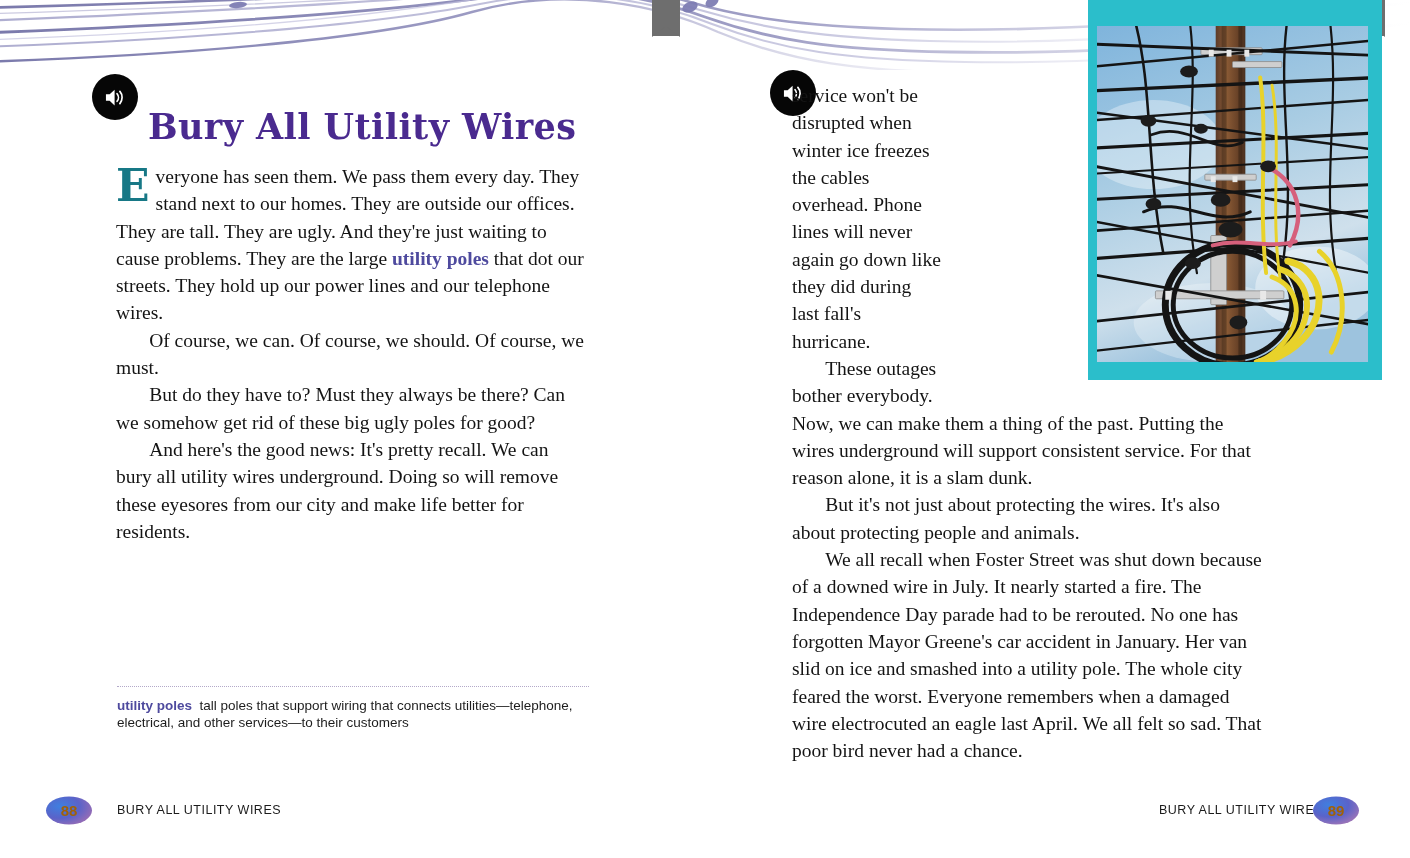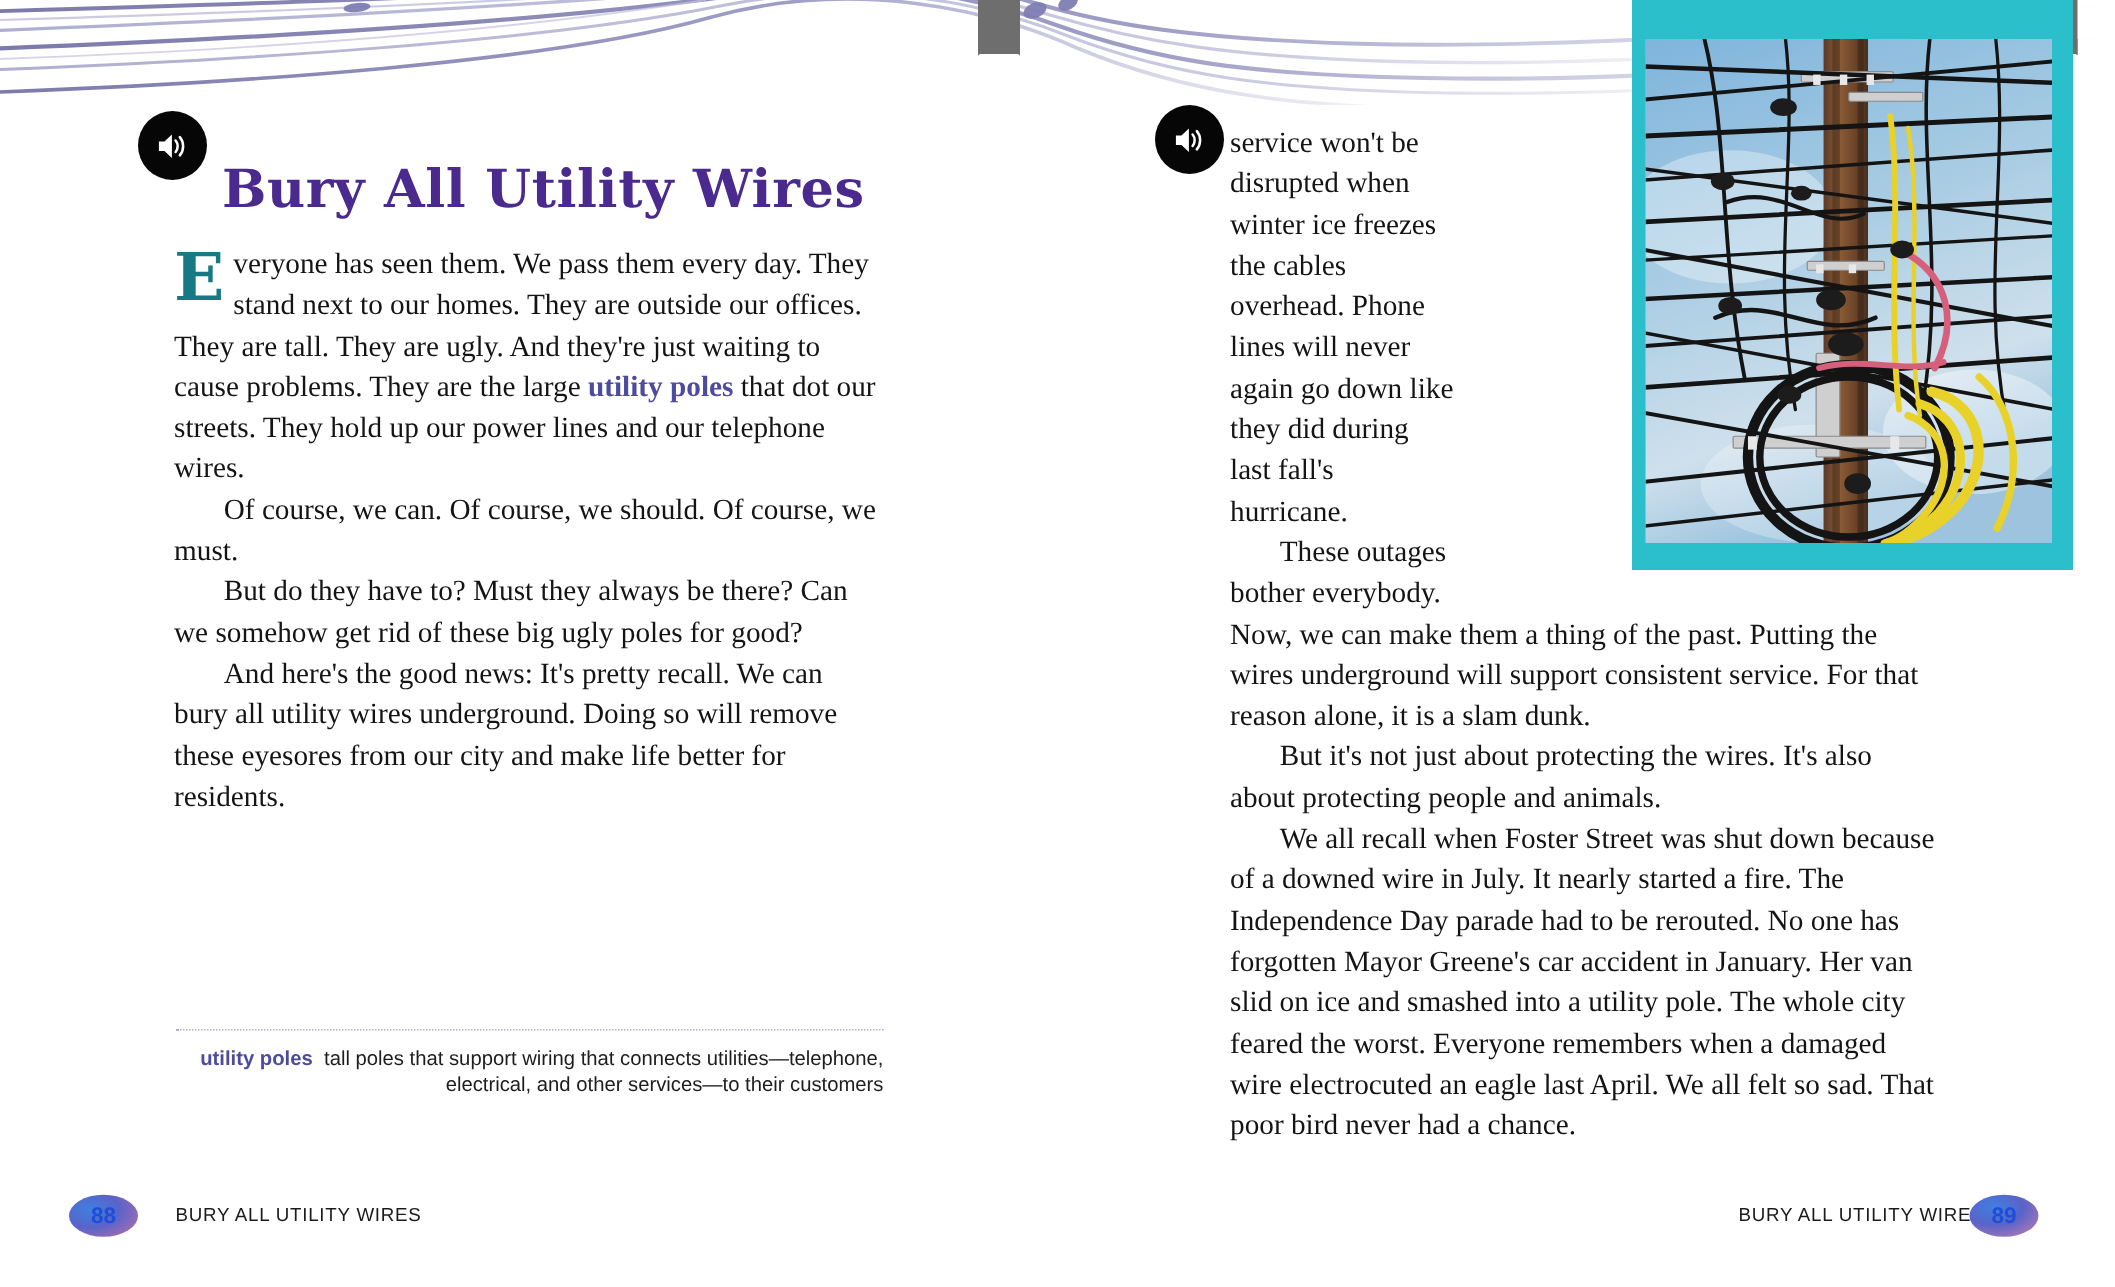--- a/index.html
+++ b/index.html
@@ -42,21 +42,21 @@
   .title{
     position:absolute;left:148px;top:83px;
     font-family:"DejaVu Serif", serif;
     font-weight:bold;font-size:35px;letter-spacing:.4px;
     color:#4a2a8f;white-space:nowrap;
   }
 
   
   .col{position:absolute;font-size:19.5px;line-height:27.3px;color:#141414;text-align:left;}
   #col-left{left:116px;top:163px;width:472px;}
-  #col-right{left:820px;top:82px;width:470px;}
+  #col-right{left:792px;top:82px;width:470px;}
 
   .col p{margin:0;}
   .col p.indent{text-indent:1.7em;}
   .col p.indent-wide{text-indent:2.6em;}
 
   
   .dropcap{
     float:left;
     font-family:"DejaVu Serif", serif;
     font-weight:bold;
@@ -91,36 +91,36 @@
   
   .glossary{
     position:absolute;left:117px;top:686px;width:472px;
     font-family:"Liberation Sans", sans-serif;
     font-size:13.5px;line-height:17px;color:#1d1d1d;
   }
   .glossary .rule{
     border-top:1px dotted #b3a9c9;height:0;margin-bottom:10px;
   }
   .glossary .gterm{color:#4e4a9e;font-weight:bold;}
-  .glossary p{margin:0 0 4px 0;text-align:right;}
+  .glossary p{margin:0 0 4px 0;}
 
   
   .footer-label{
     position:absolute;top:803px;
     font-family:"Liberation Sans", sans-serif;
     font-size:12.5px;letter-spacing:.5px;color:#1b1b1b;
   }
   #footer-label-left{left:117px;}
   #footer-label-right{left:1159px;}
 
   .pagenum{
     position:absolute;top:795px;width:48px;height:31px;
     display:flex;align-items:center;justify-content:center;
     font-family:"Liberation Sans", sans-serif;
-    font-size:15px;font-weight:bold;color:#1d4ed8;
+    font-size:15px;font-weight:bold;color:#a16207;
     border-radius:50%/50%;
   }
   #pagenum-left{left:45px;}
   #pagenum-right{left:1312px;}
   .pagenum .blob{position:absolute;inset:0;}
   .pagenum span{position:relative;z-index:2;}
 </style>
 </head>
 <body>
 

